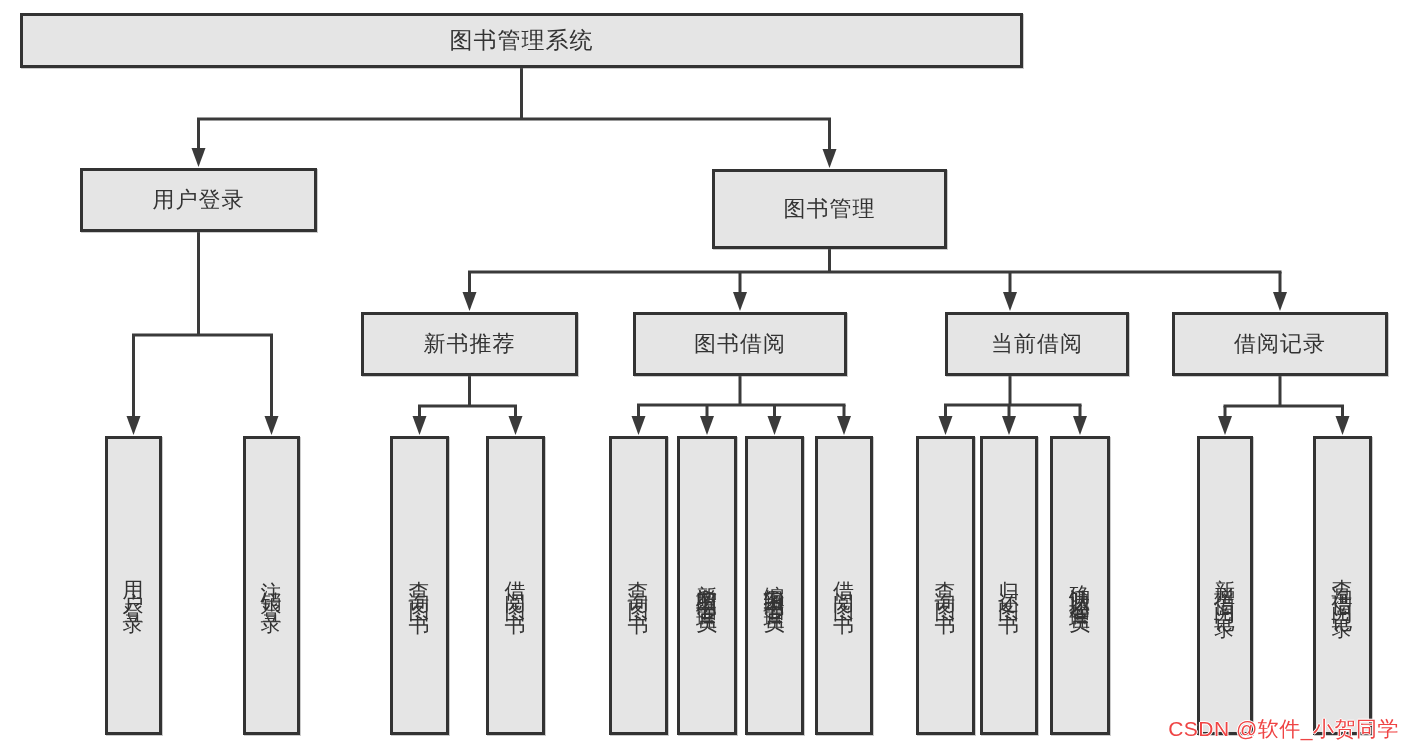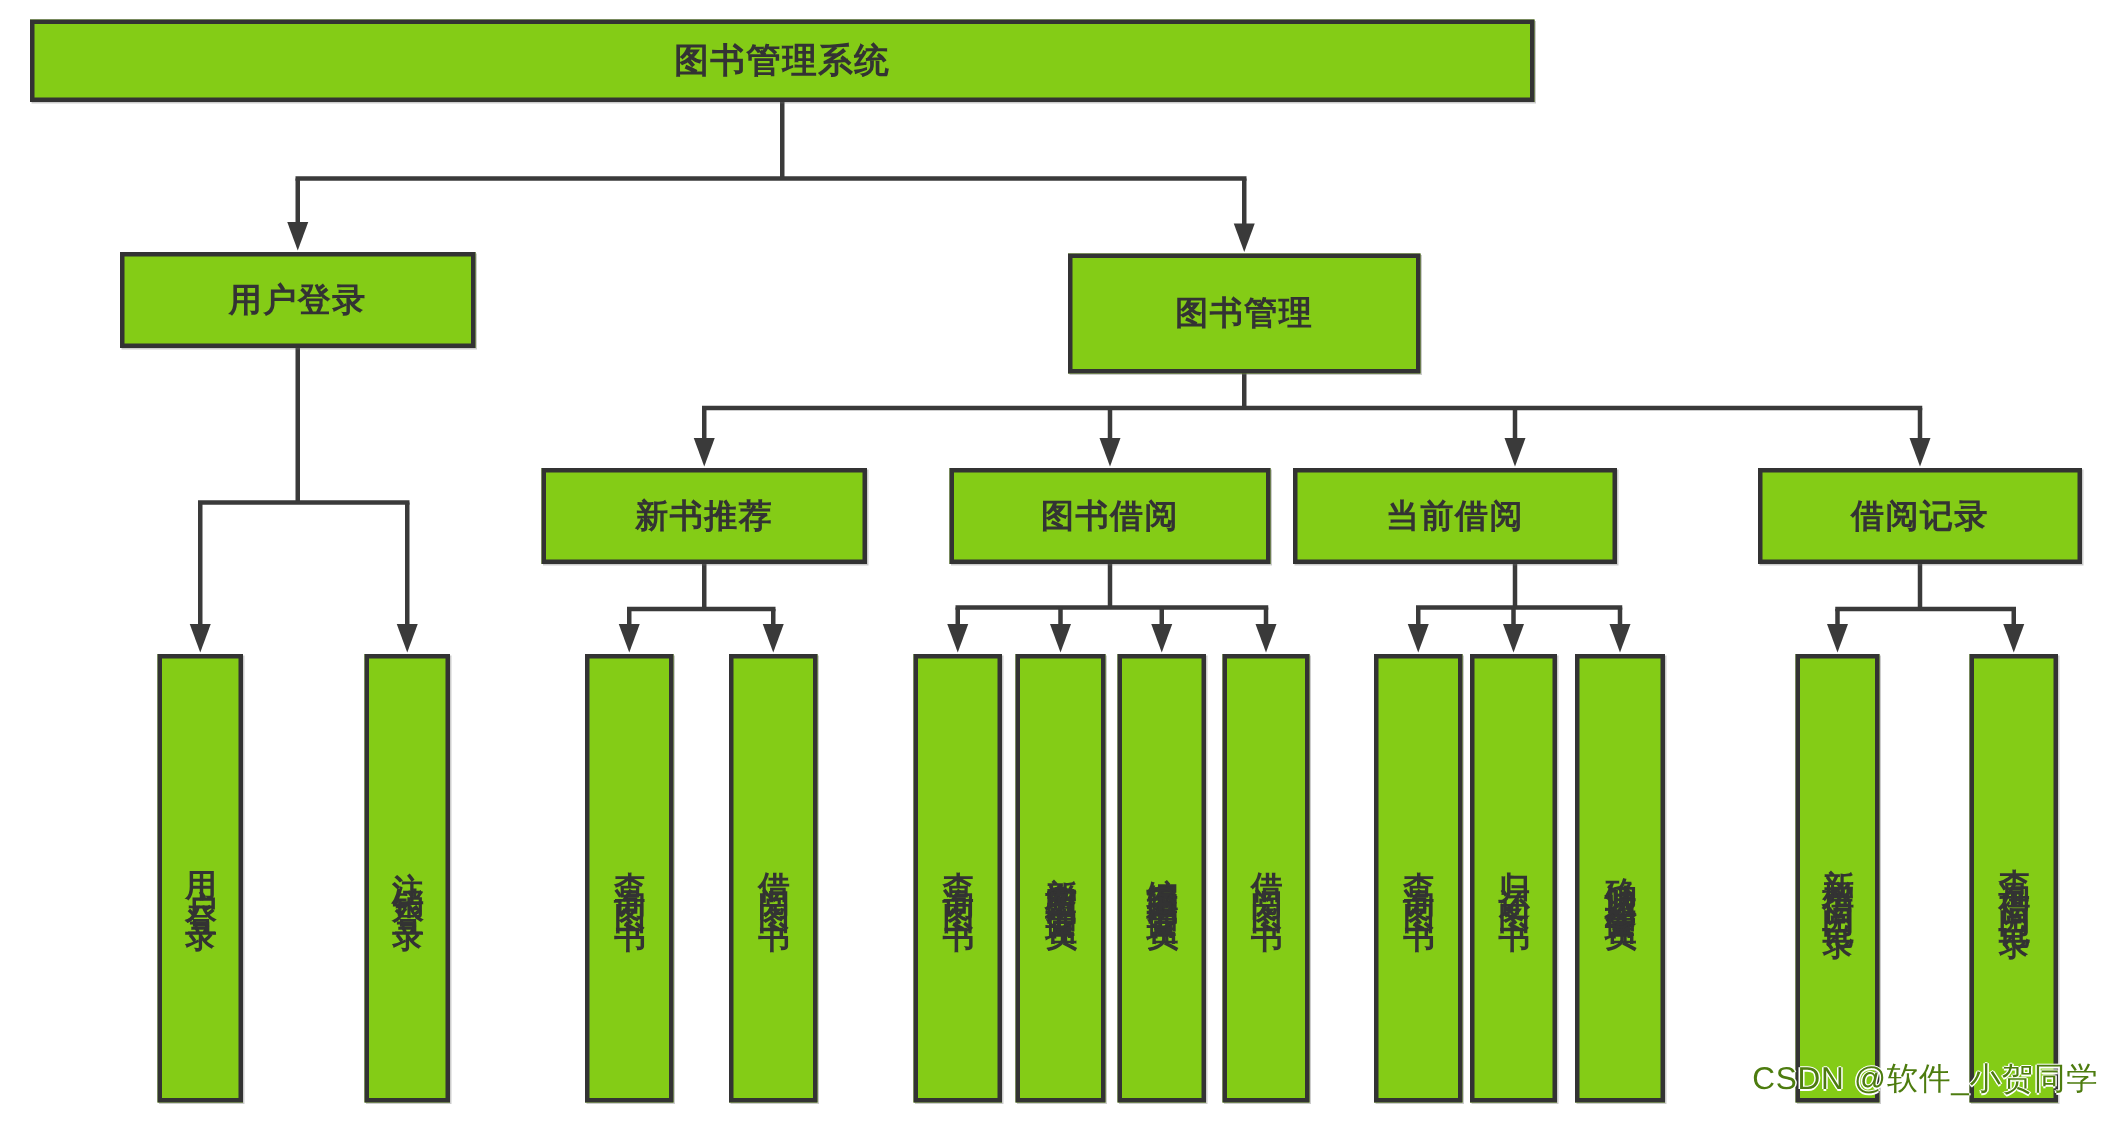--- a/index.html
+++ b/index.html
@@ -1,38 +1,37 @@
 <!DOCTYPE html>
 <html><head>
 <meta charset="utf-8">
 <style>
   html,body{margin:0;padding:0;background:#ffffff;}
   .canvas{
     position:relative;width:1405px;height:747px;background:#ffffff;overflow:hidden;
     font-family:"Liberation Sans","DejaVu Sans",sans-serif;color:#333333;
   }
   .box{
-    position:absolute;box-sizing:border-box;background:#84cc16;
+    position:absolute;box-sizing:border-box;background:#e5e5e5;
     border:3px solid #333333;display:flex;align-items:center;justify-content:center;
     box-shadow:1px 1px 0 rgba(110,110,110,.35);
-    font-weight:bold;
   }
   .hbox{font-size:23px;letter-spacing:1px;white-space:nowrap;}
   .hbox.l2{font-size:22px;}
   .vbox .vtext{
     writing-mode:vertical-rl;text-orientation:mixed;
     font-size:21px;line-height:1;
   }
   .sp4{letter-spacing:11px;}
   .sp6{letter-spacing:8px;}
   .sp10{letter-spacing:4px;}
   svg.wires{position:absolute;left:0;top:0;pointer-events:none;}
   .watermark{
-    position:absolute;right:6px;bottom:14px;font-size:21px;letter-spacing:.5px;
-    color:#4d7c0f;white-space:nowrap;
+    position:absolute;right:6px;bottom:4px;font-size:21px;letter-spacing:.5px;
+    color:#ef4444;white-space:nowrap;
     text-shadow:1px 0 0 #fff,-1px 0 0 #fff,0 1px 0 #fff,0 -1px 0 #fff;
   }
 </style>
 </head>
 <body>
 
 <div class="canvas">
 
   <svg class="wires" width="1405" height="747" viewBox="0 0 1405 747">
     <g stroke="#3a3a3a" stroke-width="3" fill="none">
@@ -110,21 +109,21 @@
   <div class="box hbox l2" style="left:712px;top:169px;width:235px;height:80px">
     <span>图书管理</span>
   </div>
 
   <div class="box hbox l2" style="left:633px;top:312px;width:214px;height:64px">
     <span>图书借阅</span>
   </div>
   <div class="box hbox l2" style="left:361px;top:312px;width:217px;height:64px">
     <span>新书推荐</span>
   </div>
-  <div class="box hbox l2" style="left:862px;top:312px;width:216px;height:64px">
+  <div class="box hbox l2" style="left:945px;top:312px;width:184px;height:64px">
     <span>当前借阅</span>
   </div>
   <div class="box hbox l2" style="left:1172px;top:312px;width:216px;height:64px">
     <span>借阅记录</span>
   </div>
 
   <div class="box vbox" style="left:105px;top:436px;width:57px;height:299px">
     <span class="vtext sp4">用户登录</span>
   </div>
   <div class="box vbox" style="left:243px;top:436px;width:57px;height:299px">

